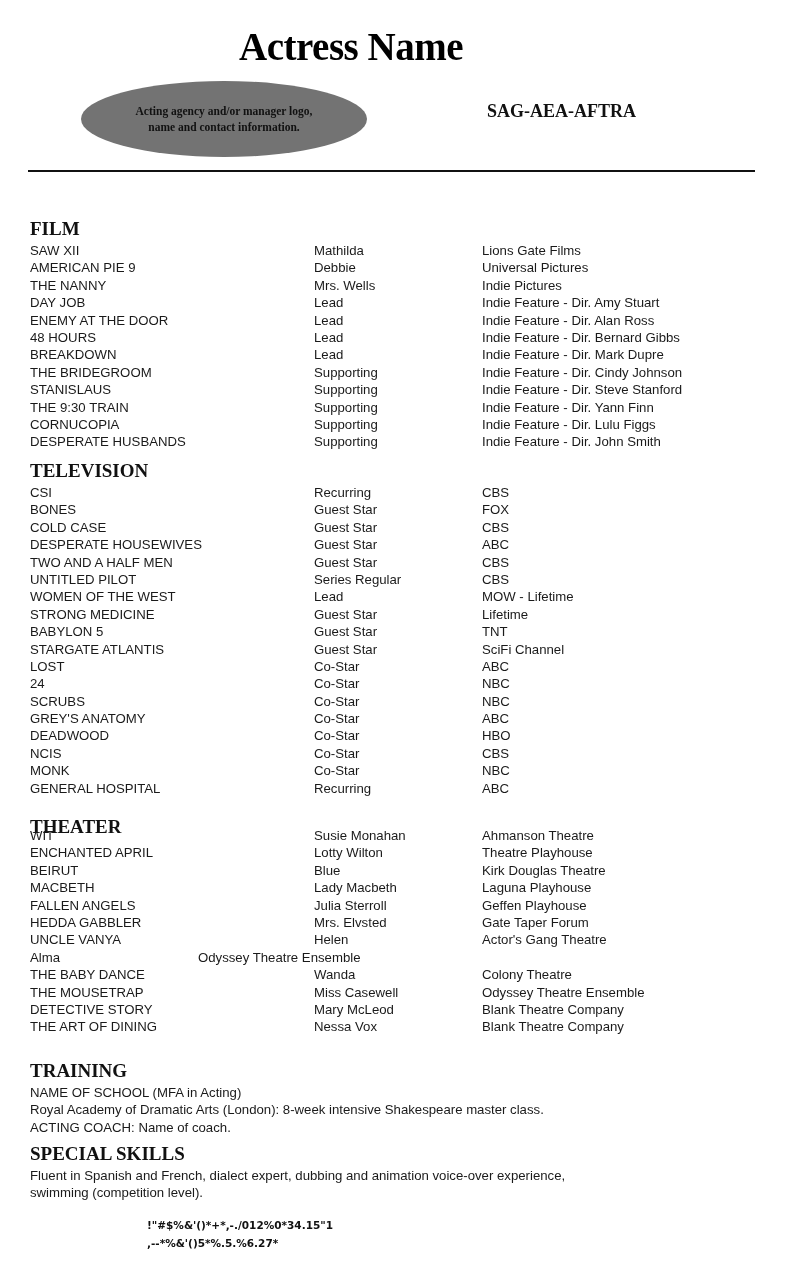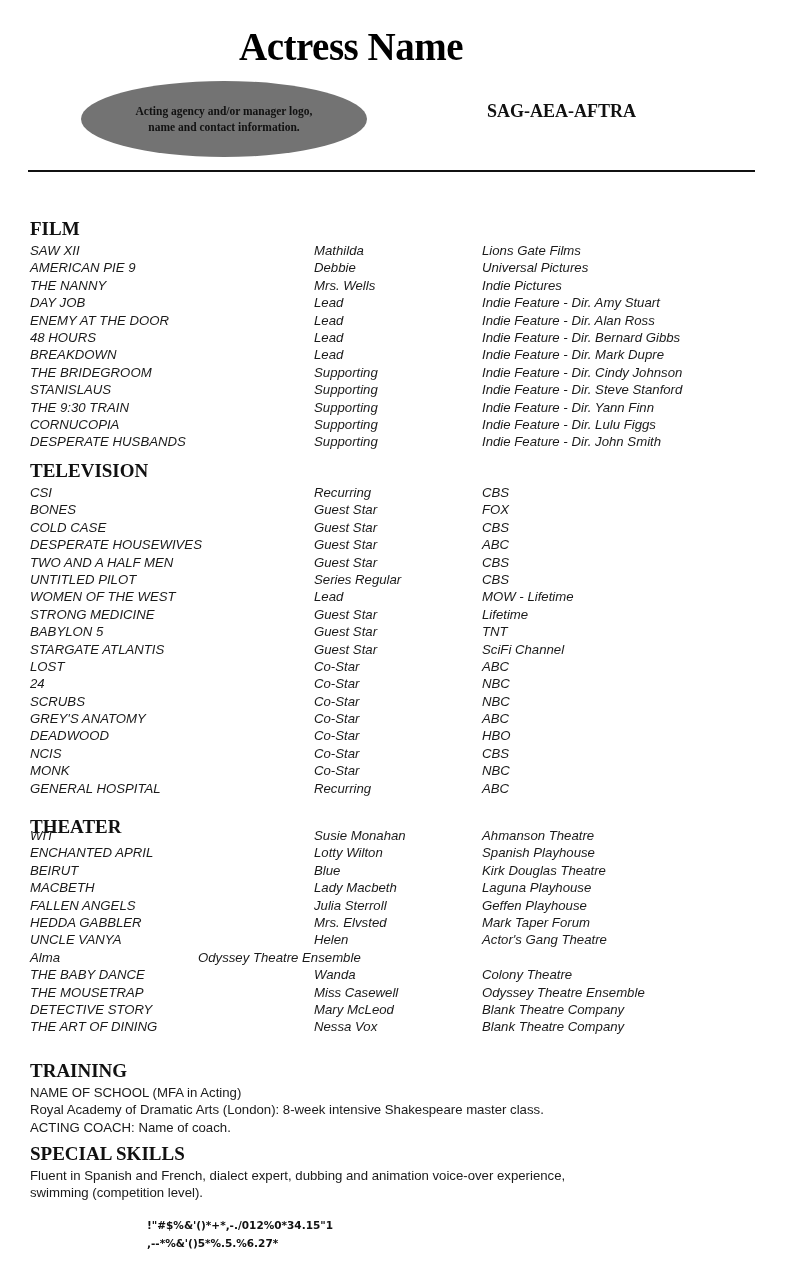--- a/index.html
+++ b/index.html
@@ -24,21 +24,21 @@
   }
   .header-rule {
     position: absolute; left: 28px; top: 170px; width: 727px; height: 2px; background: #111;
   }
   .section-heading {
     position: absolute; left: 30px;
     font-family: "Liberation Serif", serif; font-weight: bold; font-size: 19px;
     text-underline-offset: 2px; color: #111;
   }
   .credit-list { position: absolute; left: 30px; width: 740px; }
-  .row { display: flex; height: 17.4px; line-height: 17.4px; font-family: "Liberation Sans", sans-serif; font-size: 13.2px; color: #1a1a1a; white-space: nowrap; font-style: italic; }
+  .row { display: flex; height: 17.4px; line-height: 17.4px; font-family: "Liberation Sans", sans-serif; font-size: 13.2px; color: #1a1a1a; white-space: nowrap; }
   .c1 { width: 284px; }
   .c2 { width: 168px; }
   .c3 { flex: 1; }
   .para { position: absolute; left: 30px; font-family: "Liberation Sans", sans-serif; font-size: 13.2px; line-height: 17.4px; color: #1a1a1a; }
   .para div { white-space: nowrap; }
   .garbled {
     position: absolute; left: 147px; top: 1216px;
     font-family: "DejaVu Sans", sans-serif; font-weight: bold; font-size: 10.5px; line-height: 18px; color: #111;
   }
 </style>
@@ -216,41 +216,41 @@
 <div class="section-heading" style="top:804px;margin-top:12px;">THEATER</div>
 <div class="credit-list" id="theater-list" style="top:827px;">
     <div class="row">
       <span class="c1">WIT</span>
       <span class="c2">Susie Monahan</span>
       <span class="c3">Ahmanson Theatre</span>
     </div>
     <div class="row">
       <span class="c1">ENCHANTED APRIL</span>
       <span class="c2">Lotty Wilton</span>
-      <span class="c3">Spanish Playhouse</span>
+      <span class="c3">Theatre Playhouse</span>
     </div>
     <div class="row">
       <span class="c1">BEIRUT</span>
       <span class="c2">Blue</span>
       <span class="c3">Kirk Douglas Theatre</span>
     </div>
     <div class="row">
       <span class="c1">MACBETH</span>
       <span class="c2">Lady Macbeth</span>
       <span class="c3">Laguna Playhouse</span>
     </div>
     <div class="row">
       <span class="c1">FALLEN ANGELS</span>
       <span class="c2">Julia Sterroll</span>
       <span class="c3">Geffen Playhouse</span>
     </div>
     <div class="row">
       <span class="c1">HEDDA GABBLER</span>
       <span class="c2">Mrs. Elvsted</span>
-      <span class="c3">Mark Taper Forum</span>
+      <span class="c3">Gate Taper Forum</span>
     </div>
     <div class="row">
       <span class="c1">UNCLE VANYA</span>
       <span class="c2">Helen</span>
       <span class="c3">Actor's Gang Theatre</span>
     </div>
     <div class="row">
       <span class="c2">Alma</span>
       <span class="c3">Odyssey Theatre Ensemble</span>
     </div>

